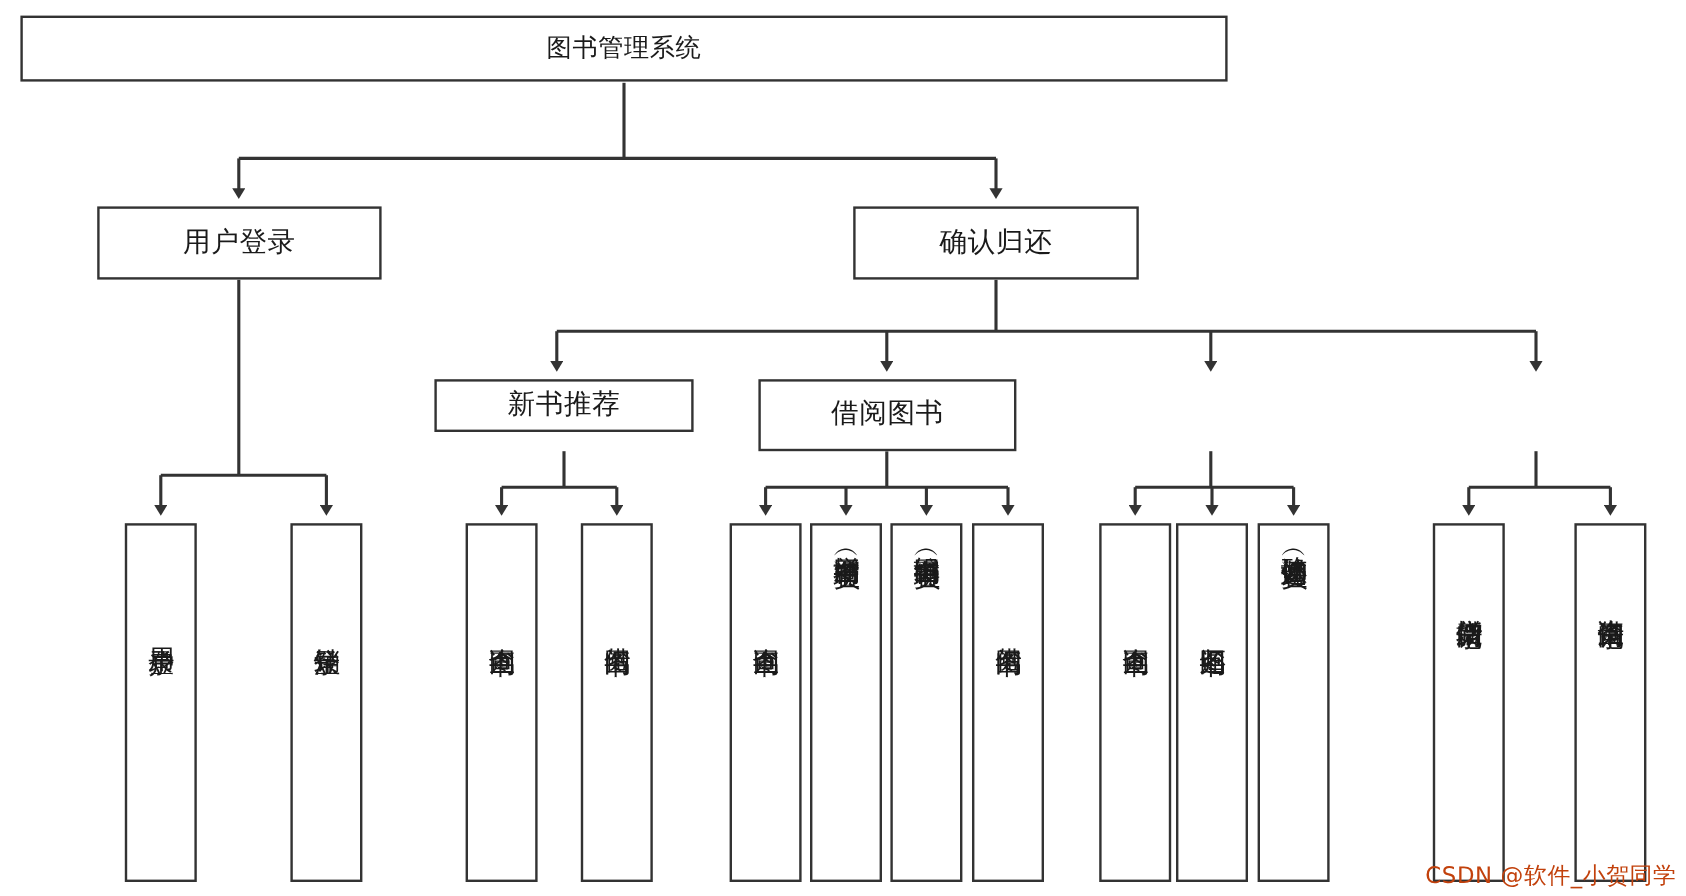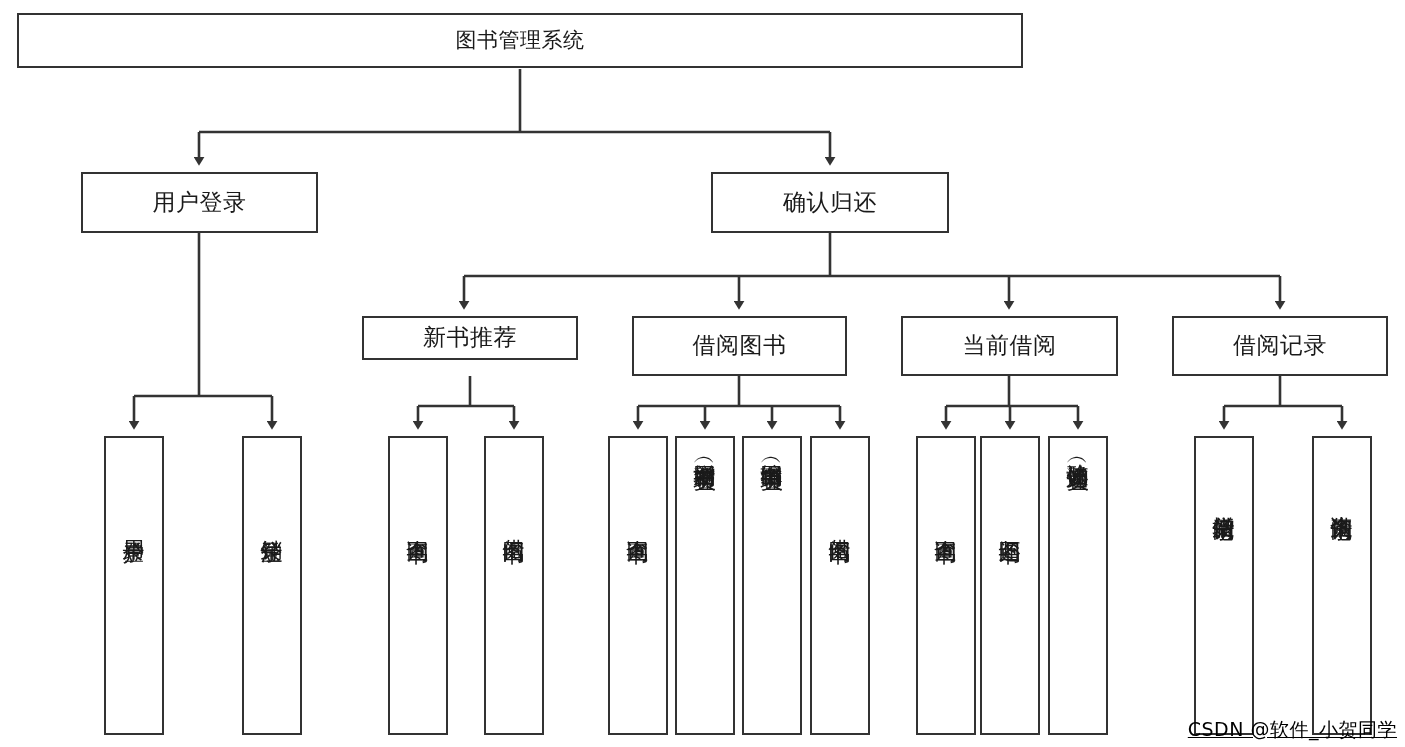--- a/index.html
+++ b/index.html
@@ -67,25 +67,24 @@
     margin-top: 54px;
   }
   .v-node.top .node-label {
     margin-top: 2px;
   }
   .watermark {
     position: absolute;
     right: 8px;
     bottom: 4px;
     font-size: 19px;
-    color: #000000;
+    color: #c2410c;
     letter-spacing: 0.5px;
     white-space: nowrap;
     pointer-events: none;
-    text-decoration: underline;
   }
 </style>
 </head>
 <body>
 
 <div id="canvas">
 
   <svg id="edges" viewBox="0 0 1405 747" xmlns="http://www.w3.org/2000/svg">
     <defs>
       <marker id="arrow" markerWidth="9" markerHeight="11" refX="1.2" refY="5.5" orient="auto" markerUnits="userSpaceOnUse">
@@ -146,26 +145,20 @@
   <div class="node h-node" style="left:711px; top:172px; width:238px; height:61px;">
     <span class="node-label">确认归还</span>
   </div>
 
   <div class="node h-node" style="left:362px; top:316px; width:216px; height:44px;">
     <span class="node-label">新书推荐</span>
   </div>
   <div class="node h-node" style="left:632px; top:316px; width:215px; height:60px;">
     <span class="node-label">借阅图书</span>
   </div>
-  <div class="node h-node" style="left:901px; top:316px; width:217px; height:60px;">
-    <span class="node-label">当前借阅</span>
-  </div>
-  <div class="node h-node" style="left:1172px; top:316px; width:216px; height:60px;">
-    <span class="node-label">借阅记录</span>
-  </div>
 
   <div class="node v-node mid" style="left:104px; top:436px; width:60px; height:299px;">
     <span class="node-label">用户登录</span>
   </div>
   <div class="node v-node mid" style="left:242px; top:436px; width:60px; height:299px;">
     <span class="node-label">注销登录</span>
   </div>
 
   <div class="node v-node mid" style="left:388px; top:436px; width:60px; height:299px;">
     <span class="node-label">查询图书</span>

